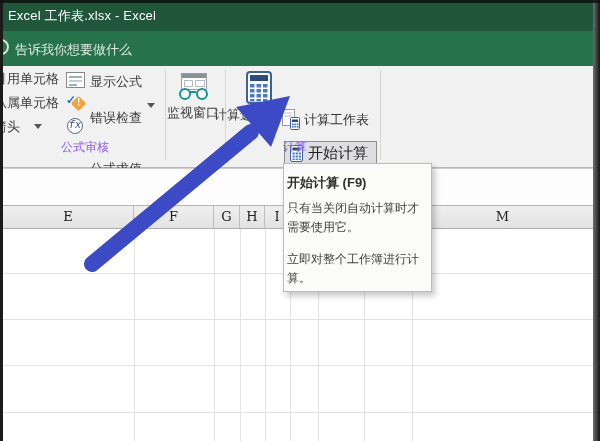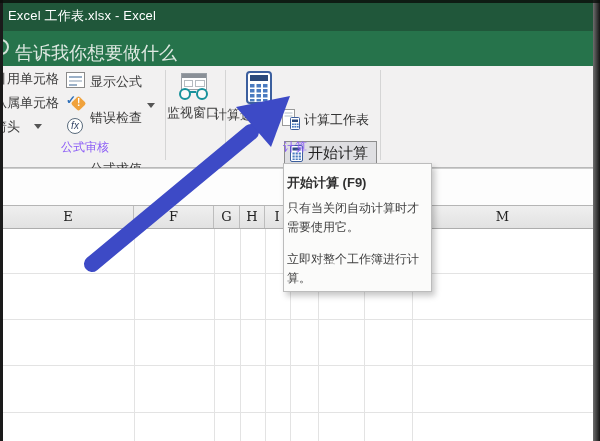--- a/index.html
+++ b/index.html
@@ -10,40 +10,40 @@
   }
   *{margin:0;padding:0;box-sizing:border-box;}
   body{font-family:"Liberation Sans",sans-serif;background:#888;}
   #stage{position:relative;width:600px;height:441px;background:#fff;overflow:hidden;}
 
   
   .title-bar{position:absolute;left:0;top:0;width:600px;height:31px;background:var(--title-green);}
   .title-bar .t{position:absolute;left:8px;top:7px;color:#fff;font-size:13px;letter-spacing:.2px;}
   .tellme-bar{position:absolute;left:0;top:31px;width:600px;height:35px;background:var(--bar-green);}
   .tellme-circle{position:absolute;left:-7px;top:8px;width:16px;height:16px;border:2px solid #D4E2D8;border-radius:50%;}
-  .tellme-bar .t{position:absolute;left:15px;top:10px;color:#DFE9E2;font-size:18px;}
+  .tellme-bar .t{position:absolute;left:15px;top:10px;color:#DFE9E2;font-size:13px;}
 
   
   .ribbon{position:absolute;left:0;top:66px;width:600px;height:102px;background:var(--ribbon-bg);border-bottom:1px solid #B9B9B9;}
   .rtxt{position:absolute;font-size:13px;color:#3C3C3C;white-space:nowrap;}
   .grp-label{position:absolute;font-size:12px;color:#8b5cf6;text-align:center;}
   .vsep{position:absolute;top:4px;height:90px;width:1px;background:#D5D5D5;}
   .caret{position:absolute;width:0;height:0;border-left:4px solid transparent;border-right:4px solid transparent;border-top:5px solid #555;}
 
   
   .icon-sheet{position:absolute;width:19px;height:16px;background:#fff;border:1px solid #8A8A8A;}
   .icon-sheet i{position:absolute;left:2px;right:2px;height:2px;background:#9AB0C8;}
   
   .icon-errcheck{position:absolute;width:20px;height:16px;}
   .icon-errcheck .chk{position:absolute;left:0;top:-3px;color:var(--check-blue);font-size:12px;font-weight:bold;}
   .icon-errcheck .dia{position:absolute;left:7px;top:2px;width:11px;height:11px;background:var(--warn-orange);transform:rotate(45deg);border-radius:2px;}
   .icon-errcheck .ex{position:absolute;left:11px;top:1px;color:#fff;font-size:10px;font-weight:bold;}
   
   .icon-fx{position:absolute;width:16px;height:16px;border:1.5px solid #5A6B7C;border-radius:50%;color:#3A4A6B;
-    font-family:Liberation Sans, sans-serif;font-style:italic;font-size:10px;text-align:center;line-height:13px;background:#fff;}
+    font-family:Liberation Mono, monospace;font-style:italic;font-size:10px;text-align:center;line-height:13px;background:#fff;}
   
   .icon-win{position:absolute;width:26px;height:17px;border:1px solid #9AA0A6;background:#fff;}
   .icon-win .bar{position:absolute;left:0;top:0;right:0;height:4px;background:#8A9097;}
   .icon-win .p1{position:absolute;left:2px;top:6px;width:9px;height:7px;border:1px solid #B5BBC0;}
   .icon-win .p2{position:absolute;left:13px;top:6px;width:10px;height:7px;border:1px solid #B5BBC0;}
   .lens{position:absolute;width:12px;height:12px;border:2px solid var(--teal);border-radius:50%;background:rgba(255,255,255,.6);}
   .bridge{position:absolute;width:6px;height:4px;border-top:2px solid var(--teal);}
 
   
   .btn-calcnow{position:absolute;left:284px;top:75px;width:93px;height:25px;background:var(--btn-hl-bg);

